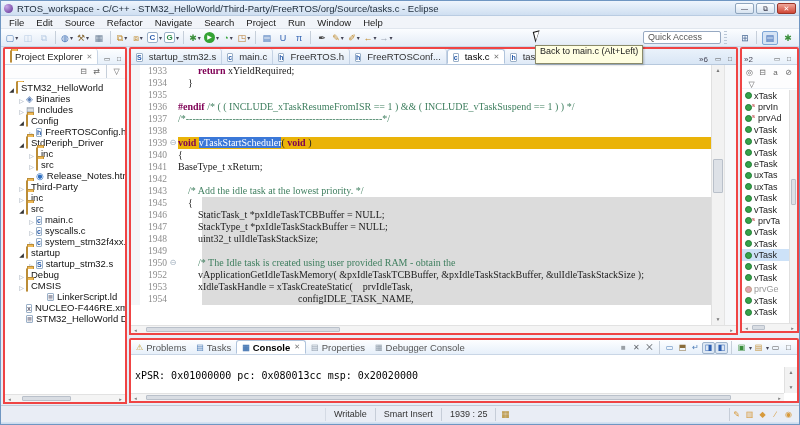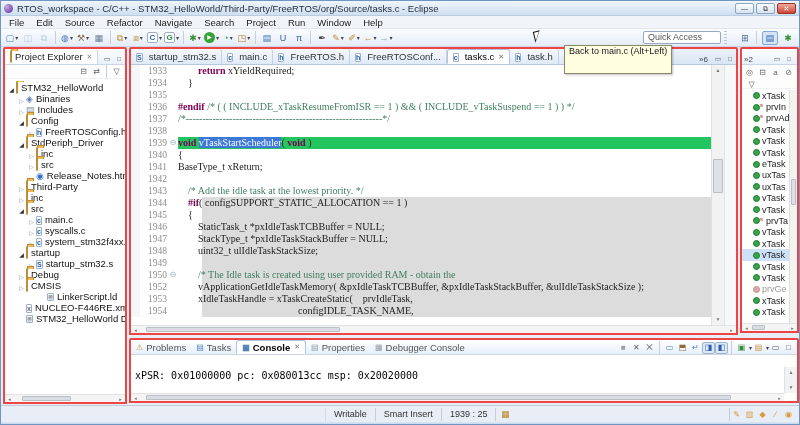--- a/index.html
+++ b/index.html
@@ -68,39 +68,39 @@
   .etab.active{background:#fff;color:#000;border:1px solid #b0c4dc;border-bottom:1px solid #fff;}
   .etab .x{margin-left:4px;font-size:7px;color:#777;}
   #eoverflow{font-size:8px;color:#445;padding:0 4px;}
   #eviewport{position:absolute;top:16px;left:0;right:0;height:264px;background:#fff;overflow:hidden;}
   .cl{display:flex;height:12px;line-height:12px;font-family:Liberation Serif, serif;font-size:10px;white-space:pre;}
   .ann{width:9px;background:#f4f6f8;flex:none;}
   .lnr{width:28px;text-align:right;color:#8c8c8c;flex:none;font-size:9.5px;padding-right:1px;}
   .fold{width:10px;flex:none;color:#98a8b8;font-size:8px;text-align:center;}
   .ct{flex:1;overflow:hidden;}
   .ct.blk{background:linear-gradient(90deg,rgba(0,0,0,0) 24px,#dcdcdc 24px);}
-  .ct.hl{background:#22c55e;}
+  .ct.hl{background:#eab308;}
   .k{color:#7f0055;font-weight:bold;}
   .c{color:#3f7f5f;}
   .s{background:#3b78d8;color:#fff;}
   .vsb{position:absolute;top:0;bottom:0;width:13px;background:#f2f2f2;border-left:1px solid #e0e0e0;}
   .vsb .a{height:11px;font-size:5px;color:#777;text-align:center;line-height:11px;}
   .vsb .th{position:absolute;left:1px;right:1px;background:#dde1e7;border:1px solid #b9c0ca;border-radius:1px;}
   #ed-vsb{right:12px;}
   #ed-ovr{position:absolute;right:0;top:0;bottom:0;width:12px;background:#f7f8fa;border-left:1px solid #e4e4e4;}
   #ed-hsb{bottom:0;}
   
   #outline{left:739px;top:46px;width:59px;height:286px;}
   #outline .phead{padding:0 2px;}
   #ol-overflow{font-size:8px;color:#445;margin-right:auto;}
   #ol-tools{height:24px;background:#fdfdfe;border-bottom:1px solid #eef2f7;padding:1px 1px 0 1px;}
   #ol-tools .r1{display:flex;}
   #ol-tools .r2{display:flex;justify-content:flex-start;padding-left:2px;}
   #ol-items{position:absolute;top:41px;left:0;right:8px;bottom:8px;overflow:hidden;}
-  .orow{height:11.4px;display:flex;align-items:center;padding-left:11px;white-space:nowrap;font-size:9px;color:#222;}
+  .orow{height:11.4px;display:flex;align-items:center;padding-left:3px;white-space:nowrap;font-size:9px;color:#222;}
   .orow.sel{background:#cde2f8;}
   .orow.inact{color:#9a9a9a;}
   .odot{width:7px;height:7px;border-radius:50%;background:#37a34a;border:1px solid #1f7a32;flex:none;}
   .odot.inact{background:#e0a4b4;border-color:#b97;}
   .osup{font-size:6px;color:#b22222;margin:-4px 1px 0 0;}
   .olabel{margin-left:2px;}
   #ol-vsb{right:0;top:41px;bottom:8px;width:8px;}
   
   #console{left:128px;top:337px;width:670px;height:65px;}
   #ctabs{height:15px;background:linear-gradient(#fdfeff,#e7f0fa);border-bottom:1px solid #c9d6e6;display:flex;align-items:flex-end;}
@@ -115,21 +115,21 @@
   #c-hsb{bottom:0;right:13px;}
   
   #statusbar{position:absolute;left:0;top:404px;width:100%;height:17px;background:#e9edf5;border-top:1px solid #c2cbd8;display:flex;align-items:center;font-size:9px;color:#333;}
   .scell{height:13px;line-height:13px;padding:0 8px;border-right:1px solid #c6cdd8;white-space:nowrap;}
   #sb-spacer{width:325px;border-right:1px solid #d4dae4;height:13px;}
   #sb-icon{width:18px;text-align:center;color:#b58a2a;font-size:9px;}
   #sb-right{margin-left:auto;display:flex;align-items:center;padding-right:4px;border-left:1px solid #c6cdd8;height:13px;}
   #sb-right .mbtn{color:#d79a3c;}
   #bottom-strip{position:absolute;left:0;top:421px;width:100%;height:4px;background:linear-gradient(#d9e5f3,#b9cde6);}
   
-  #tooltip{position:absolute;left:563px;top:44px;height:29px;line-height:11px;padding:0 4px;background:#fffee1;border:1px solid #8a8a6a;font-size:9px;color:#222;z-index:60;white-space:nowrap;box-shadow:1px 1px 2px rgba(0,0,0,.25);}
+  #tooltip{position:absolute;left:534px;top:44px;height:19px;line-height:11px;padding:0 4px;background:#fffee1;border:1px solid #8a8a6a;font-size:9px;color:#222;z-index:60;white-space:nowrap;box-shadow:1px 1px 2px rgba(0,0,0,.25);}
   #cursor{position:absolute;left:533px;top:30px;width:0;height:0;z-index:70;border-top:11px solid #111;border-right:7px solid transparent;transform:rotate(-14deg);}
   #cursor::after{content:"";position:absolute;left:1px;top:-10px;width:0;height:0;border-top:8px solid #fff;border-right:5px solid transparent;}
 </style>
 </head>
 <body>
 
 <div id="window">
 
   <div id="titlebar">
     <span class="appicon"></span>
@@ -404,21 +404,21 @@
         <div class="etab">
           <span class="ico"><span class="ticon"><span class="chip">h</span></span></span>
           <span>FreeRTOS.h</span>
         </div>
         <div class="etab">
           <span class="ico"><span class="ticon"><span class="chip">h</span></span></span>
           <span>FreeRTOSConf...</span>
         </div>
         <div class="etab active">
           <span class="ico"><span class="ticon"><span class="chip">c</span></span></span>
-          <span>tasks.c</span>
+          <span>task.c</span>
           <span class="x">✕</span>
         </div>
         <div class="etab">
           <span class="ico"><span class="ticon"><span class="chip">h</span></span></span>
           <span>task.h</span>
         </div>
         <div class="etab">
           <span class="ico"><span class="ticon"><span class="chip">h</span></span></span>
           <span>timers.h</span>
         </div>
@@ -432,21 +432,20 @@
         <div class="cl"><span class="ann"></span><span class="lnr">1934</span><span class="fold"></span><span class="ct"><span>    }</span></span></div>
         <div class="cl"><span class="ann"></span><span class="lnr">1935</span><span class="fold"></span><span class="ct"></span></div>
         <div class="cl"><span class="ann"></span><span class="lnr">1936</span><span class="fold"></span><span class="ct"><span class="k">#endif</span><span> </span><span class="c">/* ( ( INCLUDE_xTaskResumeFromISR == 1 ) &amp;&amp; ( INCLUDE_vTaskSuspend == 1 ) ) */</span></span></div>
         <div class="cl"><span class="ann"></span><span class="lnr">1937</span><span class="fold"></span><span class="ct"><span class="c">/*-----------------------------------------------------------*/</span></span></div>
         <div class="cl"><span class="ann"></span><span class="lnr">1938</span><span class="fold"></span><span class="ct"></span></div>
         <div class="cl"><span class="ann"></span><span class="lnr">1939</span><span class="fold">⊖</span><span class="ct hl"><span class="k">void</span><span> </span><span class="s">vTaskStartScheduler</span><span>( </span><span class="k">void</span><span> )</span></span></div>
         <div class="cl"><span class="ann"></span><span class="lnr">1940</span><span class="fold"></span><span class="ct"><span>{</span></span></div>
         <div class="cl"><span class="ann"></span><span class="lnr">1941</span><span class="fold"></span><span class="ct"><span>BaseType_t xReturn;</span></span></div>
         <div class="cl"><span class="ann"></span><span class="lnr">1942</span><span class="fold"></span><span class="ct"></span></div>
         <div class="cl"><span class="ann"></span><span class="lnr">1943</span><span class="fold"></span><span class="ct"><span>    </span><span class="c">/* Add the idle task at the lowest priority. */</span></span></div>
-        <div class="cl"><span class="ann"></span><span class="lnr">1944</span><span class="fold"></span><span class="ct blk"><span>    </span><span class="k">#if</span><span>( configSUPPORT_STATIC_ALLOCATION == 1 )</span></span></div>
         <div class="cl"><span class="ann"></span><span class="lnr">1945</span><span class="fold"></span><span class="ct blk"><span>    {</span></span></div>
         <div class="cl"><span class="ann"></span><span class="lnr">1946</span><span class="fold"></span><span class="ct blk"><span>        StaticTask_t *pxIdleTaskTCBBuffer = NULL;</span></span></div>
         <div class="cl"><span class="ann"></span><span class="lnr">1947</span><span class="fold"></span><span class="ct blk"><span>        StackType_t *pxIdleTaskStackBuffer = NULL;</span></span></div>
         <div class="cl"><span class="ann"></span><span class="lnr">1948</span><span class="fold"></span><span class="ct blk"><span>        uint32_t ulIdleTaskStackSize;</span></span></div>
         <div class="cl"><span class="ann"></span><span class="lnr">1949</span><span class="fold"></span><span class="ct blk"></span></div>
         <div class="cl"><span class="ann"></span><span class="lnr">1950</span><span class="fold">⊖</span><span class="ct blk"><span>        </span><span class="c">/* The Idle task is created using user provided RAM - obtain the</span></span></div>
         <div class="cl"><span class="ann"></span><span class="lnr">1952</span><span class="fold"></span><span class="ct blk"><span>        vApplicationGetIdleTaskMemory( &amp;pxIdleTaskTCBBuffer, &amp;pxIdleTaskStackBuffer, &amp;ulIdleTaskStackSize );</span></span></div>
         <div class="cl"><span class="ann"></span><span class="lnr">1953</span><span class="fold"></span><span class="ct blk"><span>        xIdleTaskHandle = xTaskCreateStatic(    prvIdleTask,</span></span></div>
         <div class="cl"><span class="ann"></span><span class="lnr">1954</span><span class="fold"></span><span class="ct blk"><span>                                                configIDLE_TASK_NAME,</span></span></div>
       </div>

